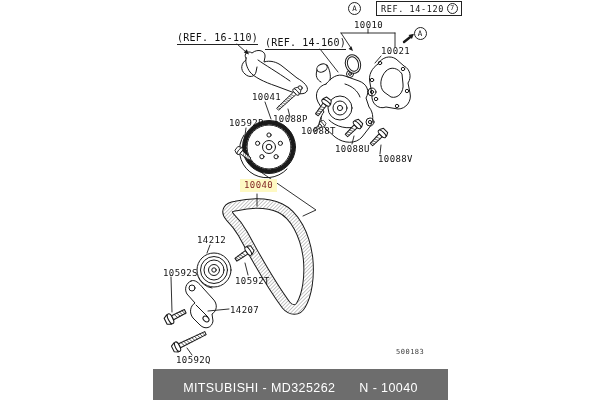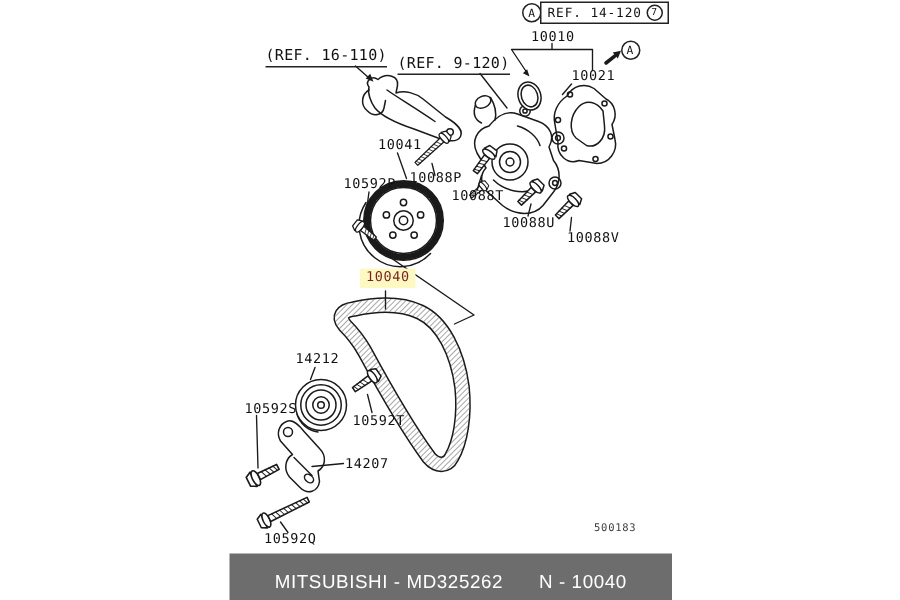--- a/index.html
+++ b/index.html
@@ -10,21 +10,21 @@
   .pl{position:absolute;font-size:9px;line-height:10px;color:#111;letter-spacing:0.4px;white-space:nowrap;}
   .pl.hl{background:#fef9c3;color:#7d1f1f;padding:1px 4px 2px 4px;}
   
   .ref{position:absolute;font-size:10px;line-height:10px;color:#111;letter-spacing:0.2px;
        border-bottom:1px solid #222;padding-bottom:1px;white-space:nowrap;}
   
   .circ{display:inline-block;width:9px;height:9px;border:1px solid #222;border-radius:50%;
         font-size:6.5px;line-height:9px;text-align:center;color:#111;}
   .circ.big{position:absolute;width:11px;height:11px;font-size:7.5px;line-height:11px;}
   
-  .refbox{position:absolute;left:360px;top:1px;display:flex;align-items:center;gap:3px;
+  .refbox{position:absolute;left:376px;top:1px;display:flex;align-items:center;gap:3px;
           border:1px solid #222;padding:1px 3px 1px 4px;font-size:8.5px;letter-spacing:0.6px;color:#111;
           background:#fff;}
   .sheet{position:absolute;left:396px;top:348px;font-size:7px;letter-spacing:0.5px;color:#3d3d3d;}
   .footer{position:absolute;left:153px;top:369px;width:295px;height:38px;background:#6d6d6d;
           display:flex;align-items:center;justify-content:center;gap:24px;
           font-family:"Liberation Sans",sans-serif;font-size:12.5px;color:#ffffff;letter-spacing:0.4px;}
 </style>
 </head>
 <body>
 
@@ -156,21 +156,21 @@
   </svg>
 
   <span class="circ big" style="left:348px;top:2px;">A</span>
   <div class="refbox">
     <span>REF. 14-120</span>
     <span class="circ">7</span>
   </div>
   <span class="circ big" style="left:413.5px;top:26.5px;">A</span>
 
   <span class="ref" style="left:177px;top:33px;">(REF. 16-110)</span>
-  <span class="ref" style="left:265px;top:38px;">(REF. 9-120)</span>
+  <span class="ref" style="left:265px;top:38px;">(REF. 14-160)</span>
 
   <span class="pl" style="left:354px;top:20px;">10010</span>
   <span class="pl" style="left:381px;top:46px;">10021</span>
   <span class="pl" style="left:252px;top:92px;">10041</span>
   <span class="pl" style="left:229px;top:118px;">10592P</span>
   <span class="pl" style="left:273px;top:114px;">10088P</span>
   <span class="pl" style="left:301px;top:126px;">10088T</span>
   <span class="pl" style="left:335px;top:144px;">10088U</span>
   <span class="pl" style="left:378px;top:154px;">10088V</span>
   <span class="pl hl" style="left:240px;top:179px;">10040</span>

